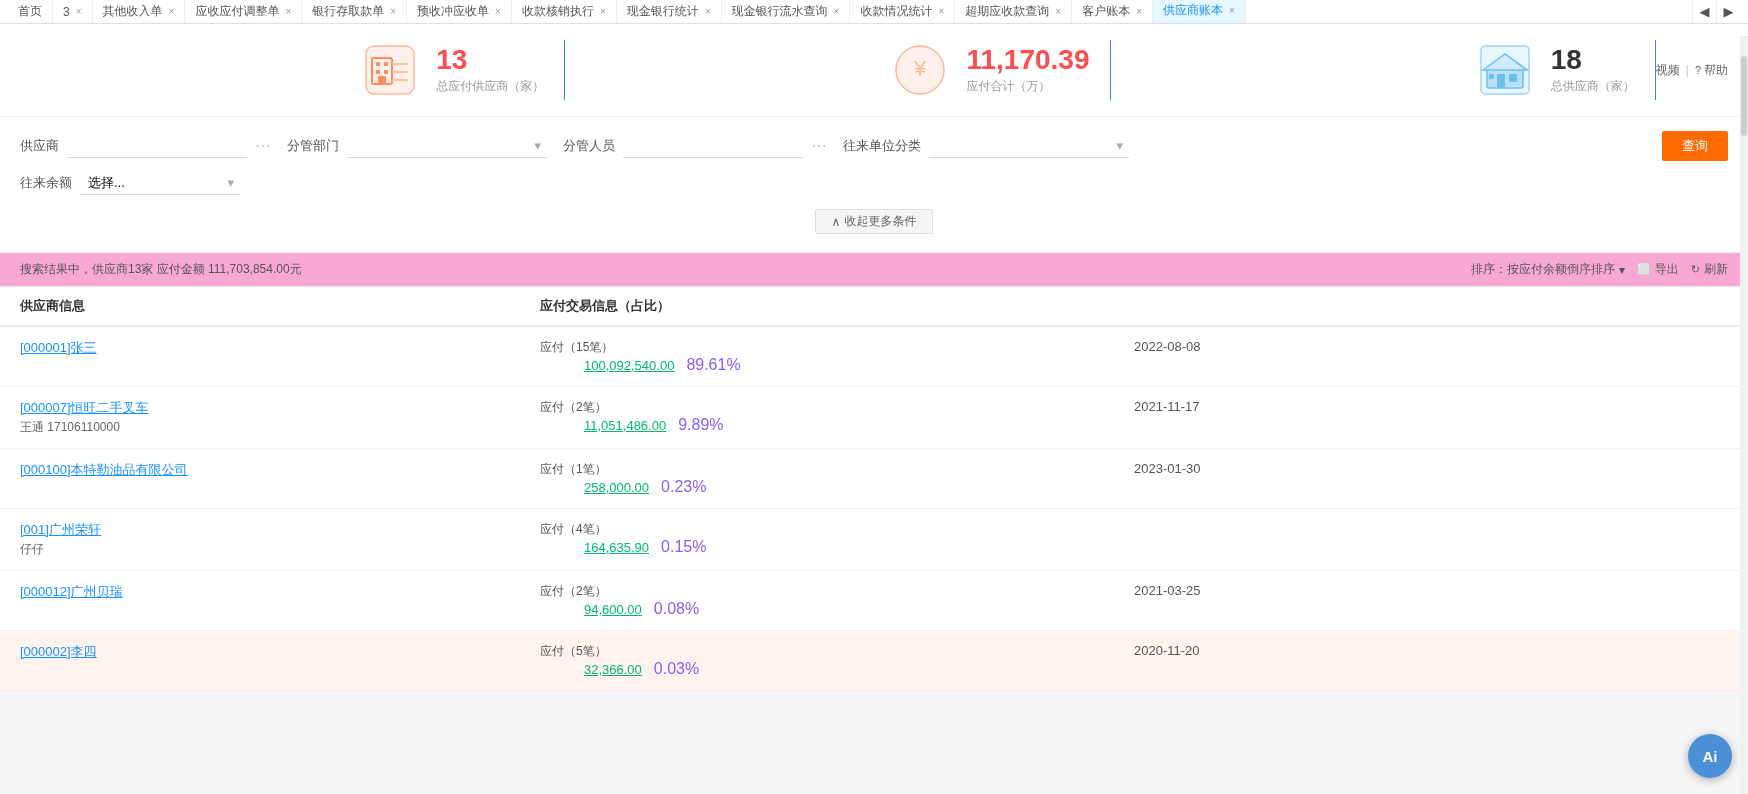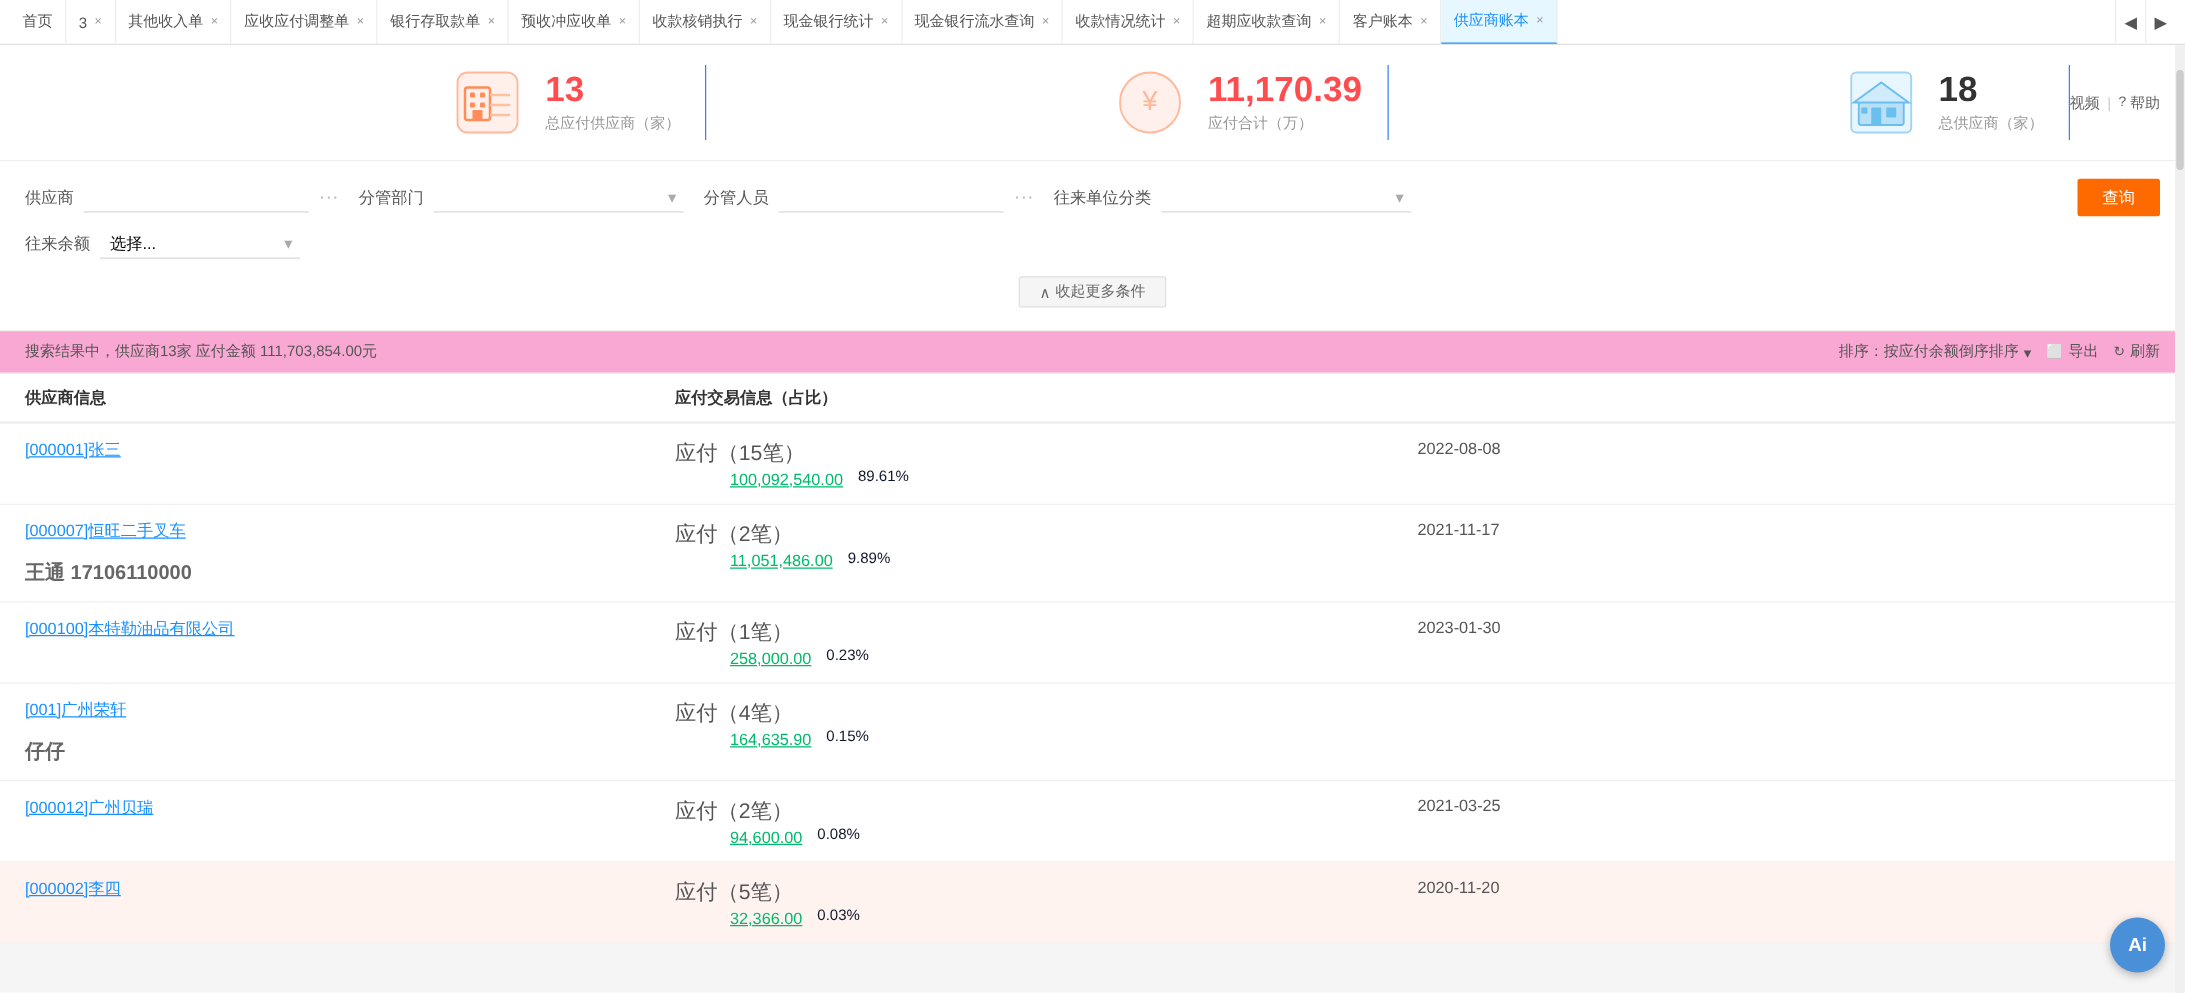--- a/index.html
+++ b/index.html
@@ -1,21 +1,21 @@
 <!DOCTYPE html>
 <html><head>
   <meta charset="utf-8">
   <style>
     * { box-sizing: border-box; margin: 0; padding: 0; }
     body { font-family: 'Microsoft YaHei', Arial, sans-serif; font-size: 13px; background: #f5f5f5; color: #333; overflow-x: hidden; }
 
     
     .top-nav {
       display: flex; align-items: center; background: #fff; border-bottom: 1px solid #e0e0e0;
-      height: 36px; padding: 0 8px; overflow: hidden; white-space: nowrap;
+      height: 24px; padding: 0 8px; overflow: hidden; white-space: nowrap;
     }
     .nav-tab {
       display: inline-flex; align-items: center; padding: 0 10px; height: 36px;
       font-size: 12px; color: #555; cursor: pointer; border-right: 1px solid #eee;
       flex-shrink: 0;
     }
     .nav-tab.active { background: #e6f7ff; color: #1890ff; border-bottom: 2px solid #1890ff; }
     .nav-tab .close-btn { margin-left: 6px; color: #999; font-size: 10px; }
     .nav-arrows { margin-left: auto; display: flex; }
     .nav-arrow { width: 24px; height: 36px; display: flex; align-items: center; justify-content: center; cursor: pointer; color: #555; border-left: 1px solid #eee; }
@@ -83,24 +83,24 @@
     .table-header {
       display: grid; grid-template-columns: 520px 1fr 1fr;
       padding: 10px 20px; border-bottom: 2px solid #eee; font-weight: bold; font-size: 13px; color: #333;
     }
     .table-row {
       display: grid; grid-template-columns: 520px 1fr 1fr;
       padding: 12px 20px; border-bottom: 1px solid #f0f0f0; align-items: start;
     }
     .table-row.highlighted { background: #fff3f0; }
     .supplier-link { color: #1890ff; text-decoration: underline; cursor: pointer; font-size: 13px; }
-    .supplier-sub { color: #666; font-size: 16px; margin-top: 14px; font-weight: bold; }
-    .tx-label { color: #555; font-size: 17px; }
+    .supplier-sub { color: #666; font-size: 12px; margin-top: 2px; }
+    .tx-label { color: #555; font-size: 12px; }
     .tx-amount { color: #00b96b; font-size: 13px; text-decoration: underline; cursor: pointer; margin-top: 2px; }
-    .tx-pct { color: #0f172a; font-size: 12px; margin-left: 12px; }
+    .tx-pct { color: #8b5cf6; font-size: 16px; margin-left: 12px; }
     .tx-row { display: flex; align-items: flex-start; margin-left: 44px; }
     .last-pay { color: #555; font-size: 13px; }
 
     
     ::-webkit-scrollbar { width: 6px; height: 6px; }
     ::-webkit-scrollbar-track { background: #f1f1f1; }
     ::-webkit-scrollbar-thumb { background: #ccc; border-radius: 3px; }
 
     .right-scrollbar {
       position: fixed; right: 0; top: 36px; bottom: 0; width: 8px; background: #f0f0f0;

